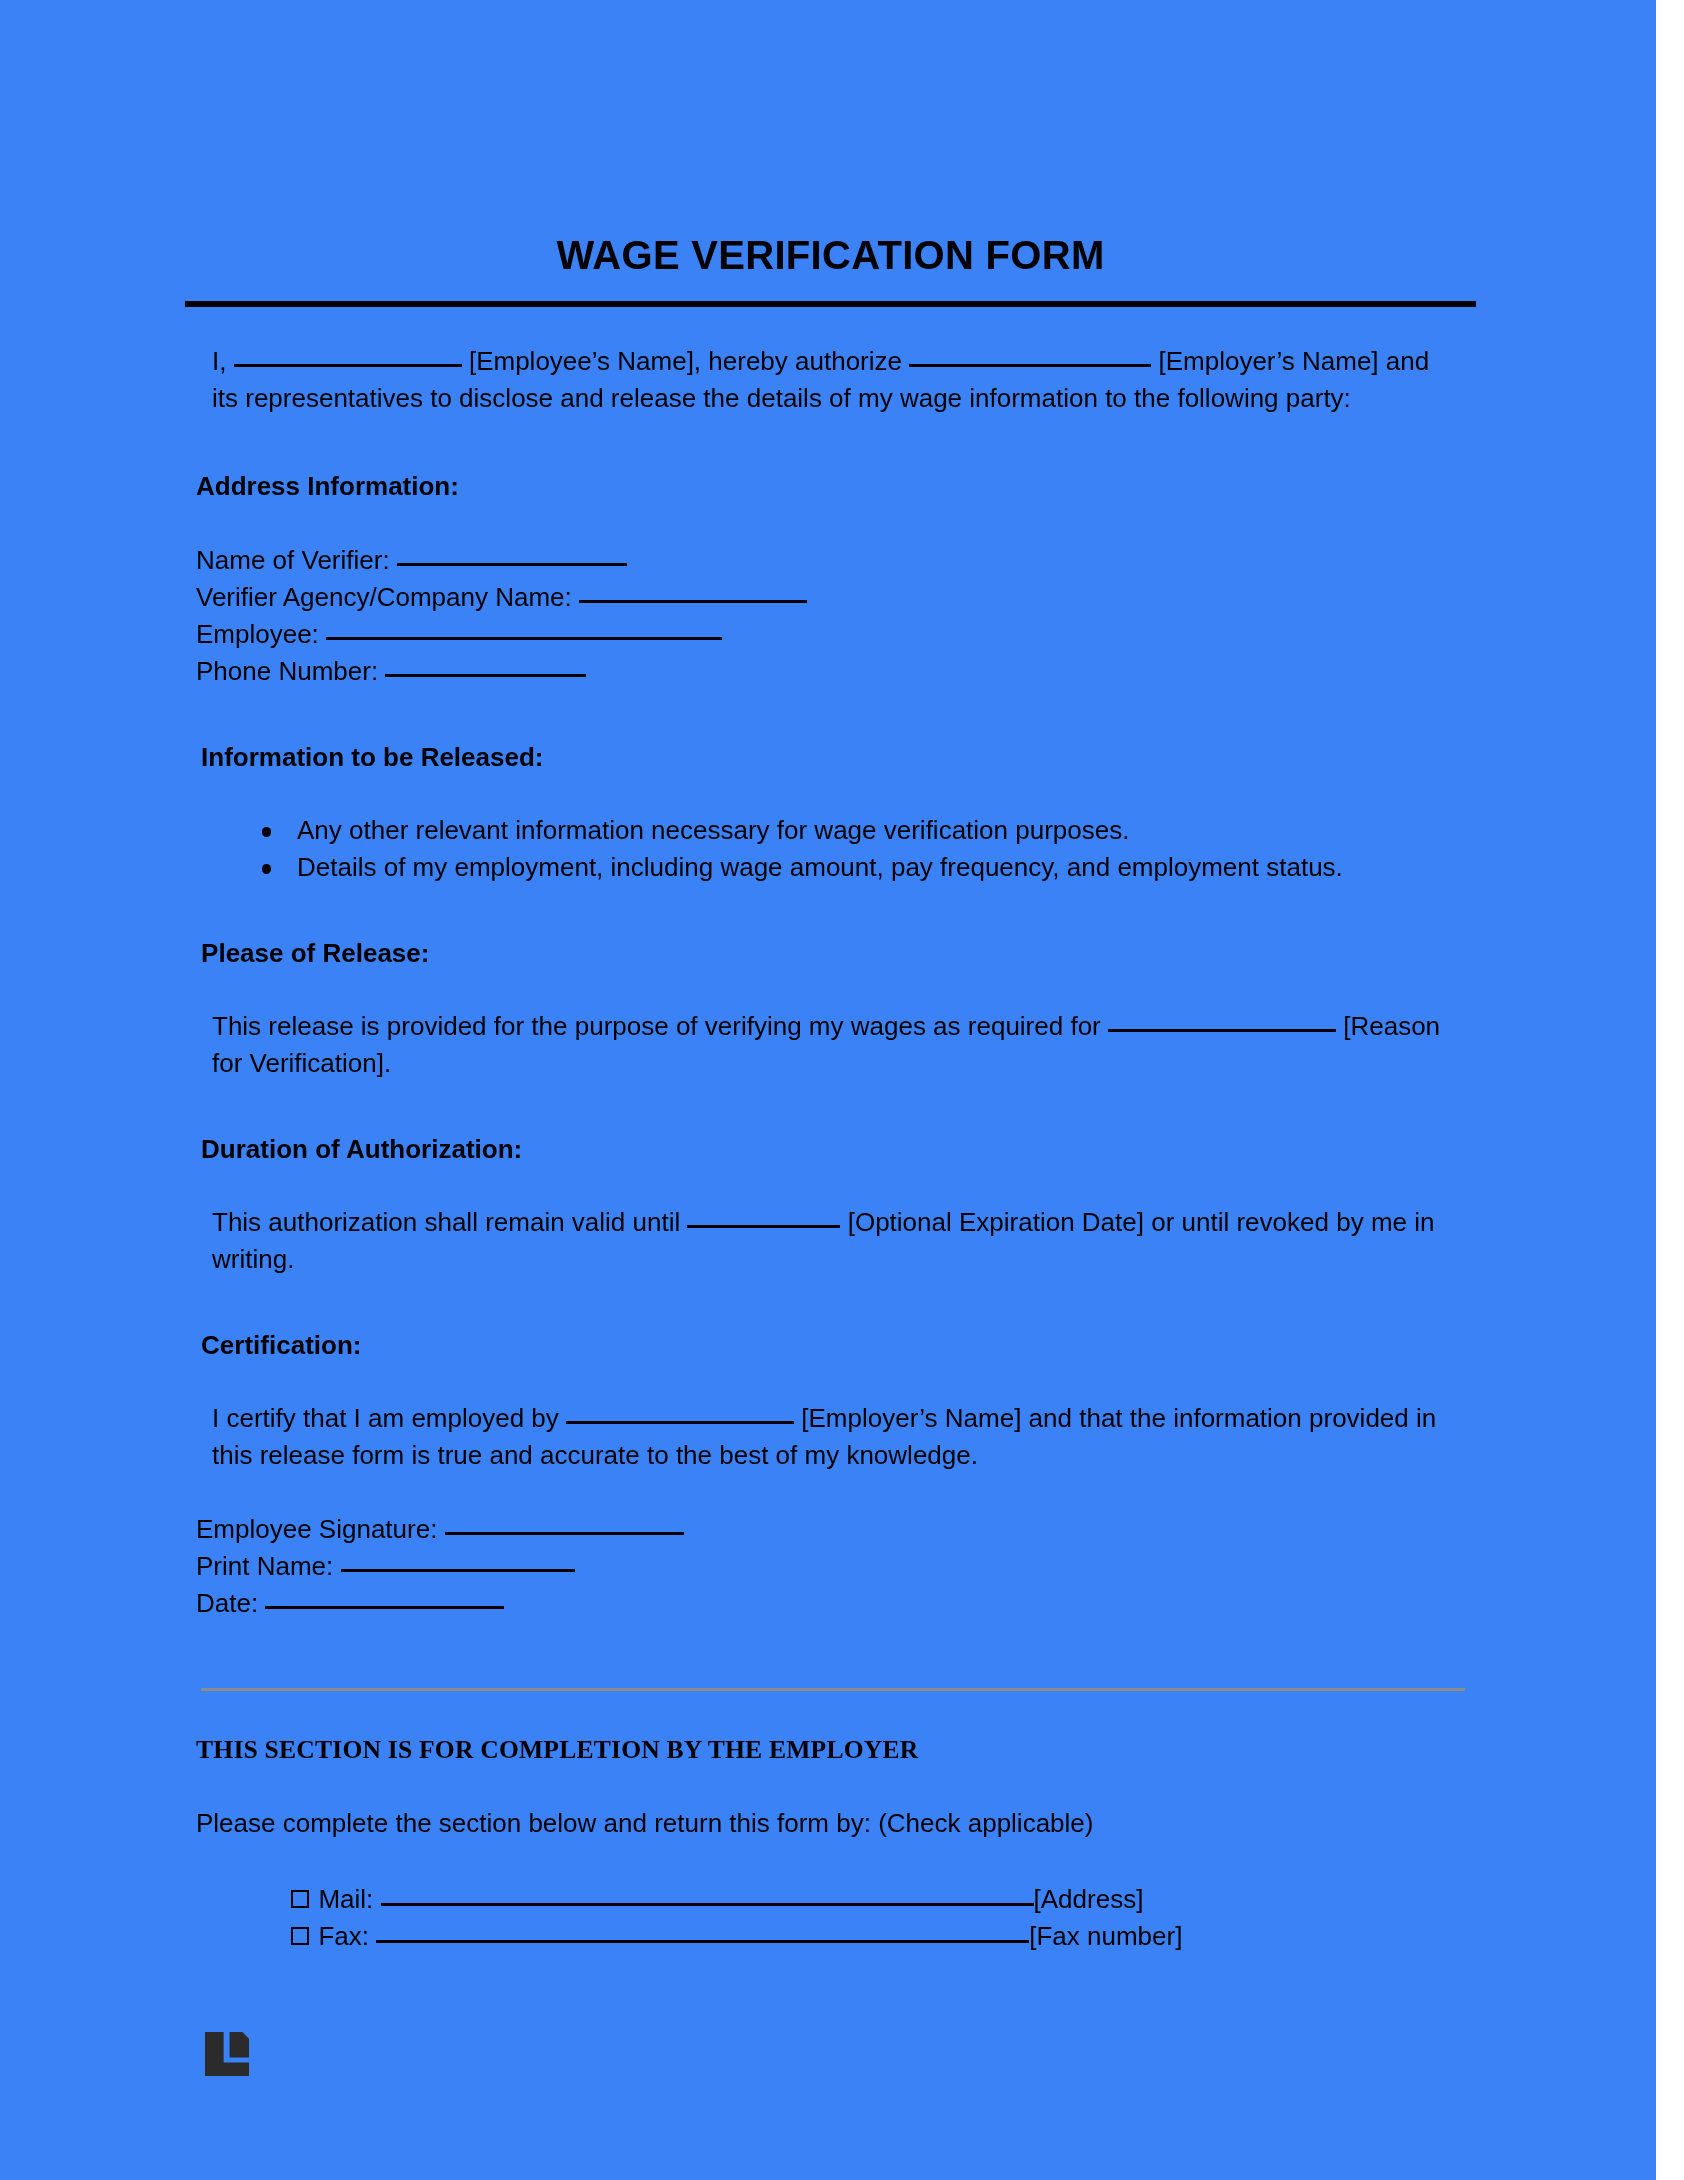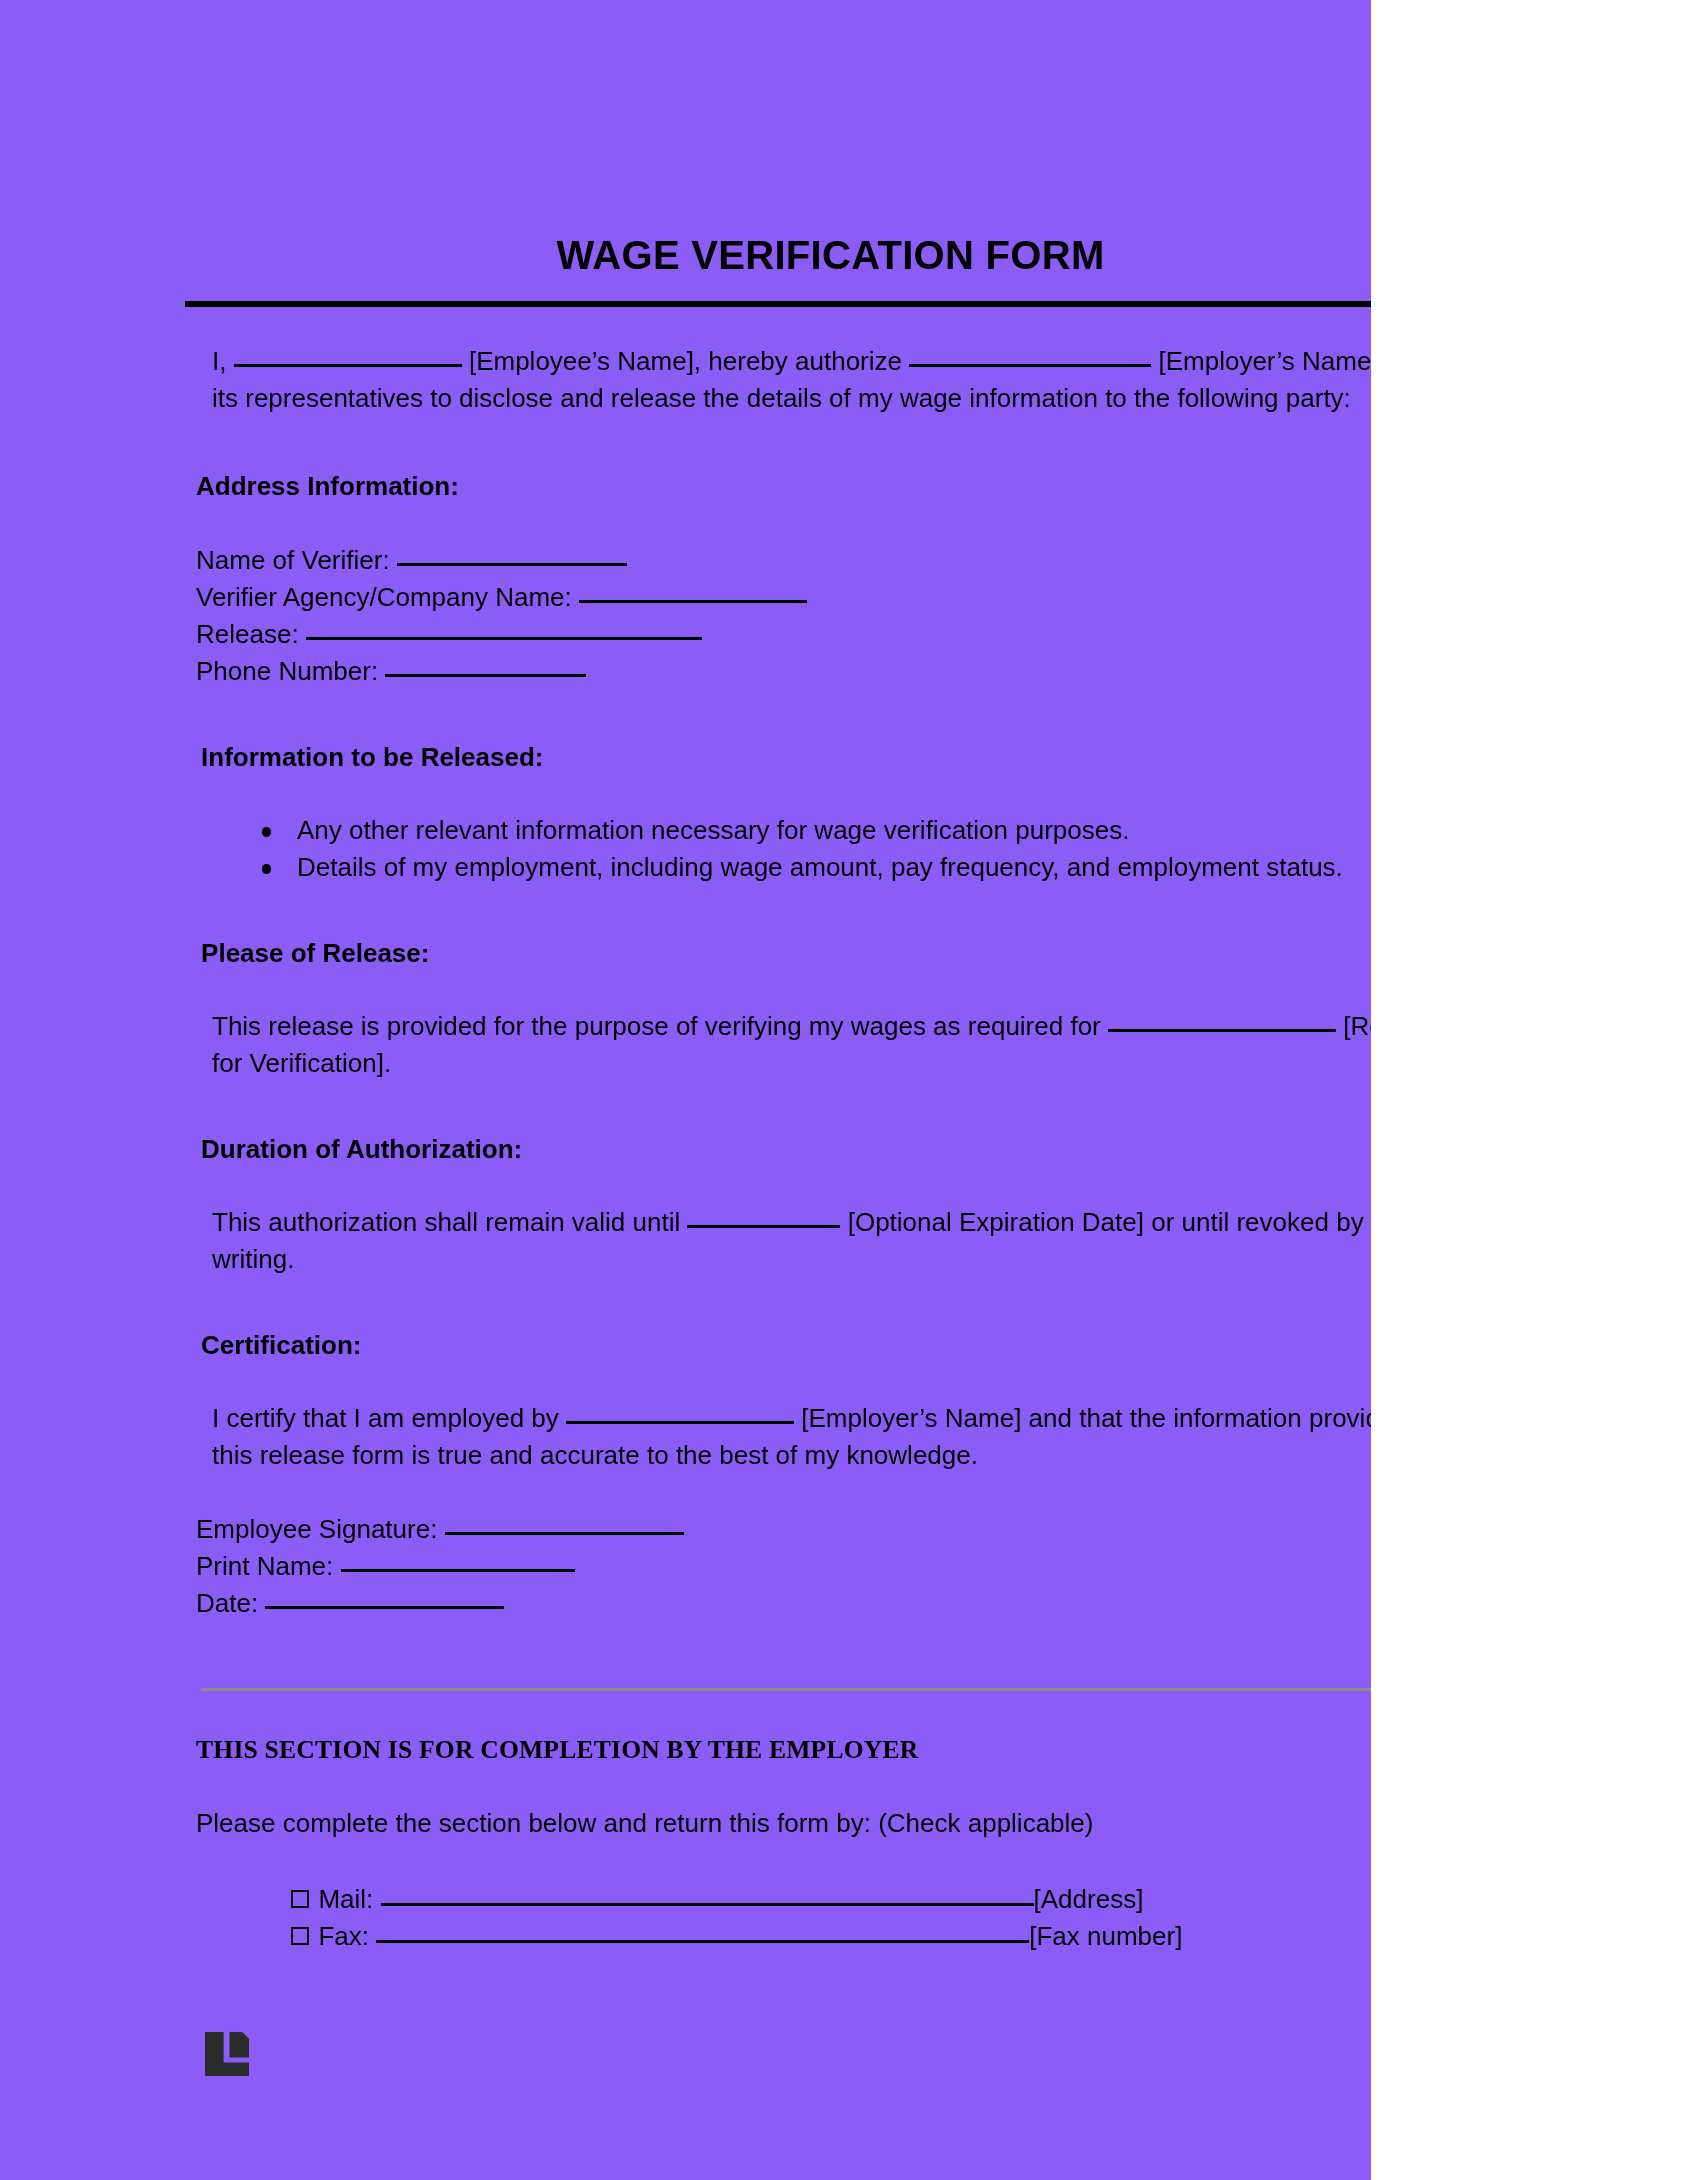--- a/index.html
+++ b/index.html
@@ -7,23 +7,23 @@
     margin: 0;
     padding: 0;
     background: #ffffff;
   }
   body {
     font-family: "Liberation Sans", sans-serif;
     color: #000000;
   }
   .page {
     position: relative;
-    width: 1371px;
+    width: 1656px;
     height: 2181px;
-    background: #8b5cf6;
+    background: #3b82f6;
     box-sizing: border-box;
     overflow: hidden;
   }
   .sheet {
     position: absolute;
     left: 196px;
     top: 0;
     width: 1269px;
   }
 
@@ -196,21 +196,21 @@
     <div class="field-block">
       <div class="field-line">
         <span>Name of Verifier:</span>
         <span class="blank b-verifier"></span>
       </div>
       <div class="field-line">
         <span>Verifier Agency/Company Name:</span>
         <span class="blank b-agency"></span>
       </div>
       <div class="field-line">
-        <span>Release:</span>
+        <span>Employee:</span>
         <span class="blank b-address"></span>
       </div>
       <div class="field-line">
         <span>Phone Number:</span>
         <span class="blank b-phone"></span>
       </div>
     </div>
 
     <p class="section-head sh-indent sh-gap">Information to be Released:</p>
     <ul class="bullets">

